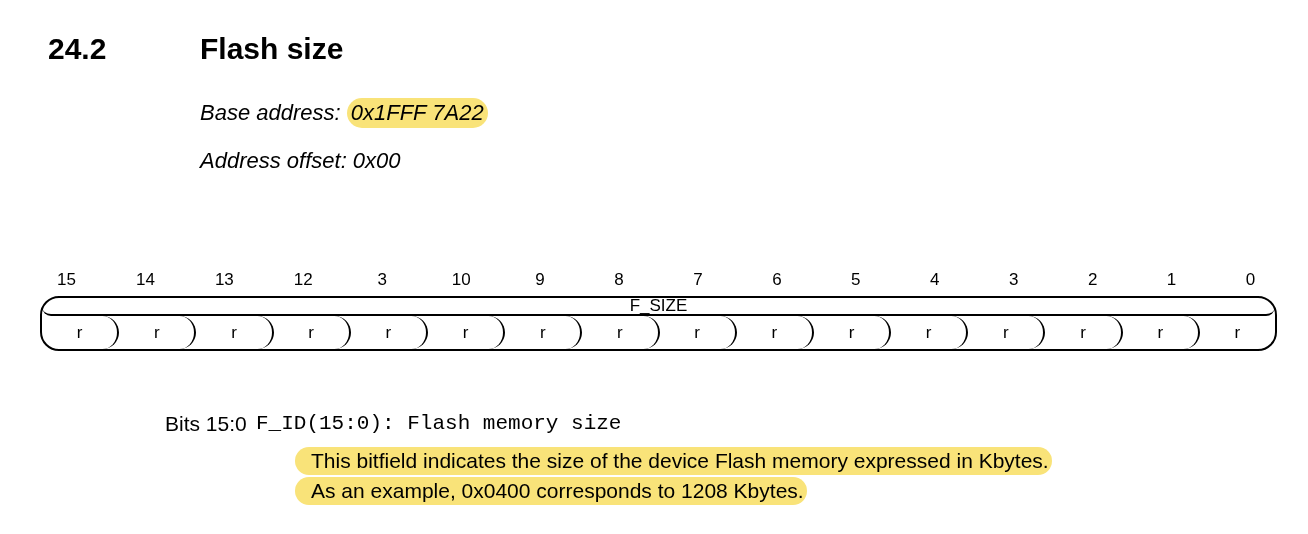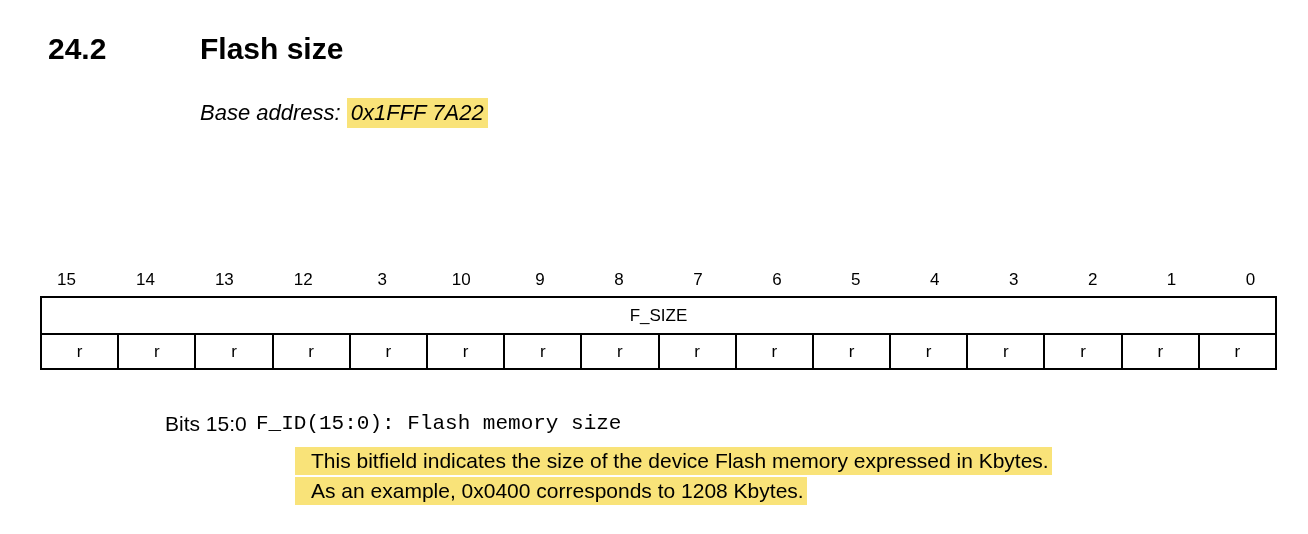--- a/index.html
+++ b/index.html
@@ -1,20 +1,20 @@
 <!DOCTYPE html>
 <html style="--highlight: #F9E379; --text: #000000;"><head>
 <meta charset="utf-8">
 <style>
   :root {
     --highlight: #F9E379;
     --text: #000000;
     --border: #000000;
   }
-  * { margin: 0; padding: 0; box-sizing: border-box; }
+  * { margin: 0; padding: 0; box-sizing: border-box; border-radius: 19px; }
   html, body {
     width: 1308px;
     height: 534px;
     background: #ffffff;
     font-family: "Liberation Sans", sans-serif;
     color: var(--text);
     overflow: hidden;
   }
   .page {
     position: relative;
@@ -70,21 +70,21 @@
 
   
   .reg-table {
     position: absolute;
     left: 40px;
     top: 296px;
     width: 1237px;
     border: 2px solid var(--border);
   }
   .field-row {
-    height: 37px;
+    height: 18px;
     border-bottom: 2px solid var(--border);
     display: flex;
     align-items: center;
     justify-content: center;
     font-size: 17px;
   }
   .access-row {
     height: 33px;
     display: flex;
   }
@@ -131,20 +131,21 @@
 
   <div class="heading">
     <span class="sec-num">24.2</span>
     <span class="sec-title">Flash size</span>
   </div>
 
   <div class="info-line info-base">
     <span>Base address: </span><span class="hl">0x1FFF 7A22</span>
   </div>
 
+  <div class="info-line info-offset">Address offset: 0x00</div>
 
 
   <div class="bit-numbers">
     <div class="bit-num">15</div>
     <div class="bit-num">14</div>
     <div class="bit-num">13</div>
     <div class="bit-num">12</div>
     <div class="bit-num">3</div>
     <div class="bit-num">10</div>
     <div class="bit-num">9</div>

